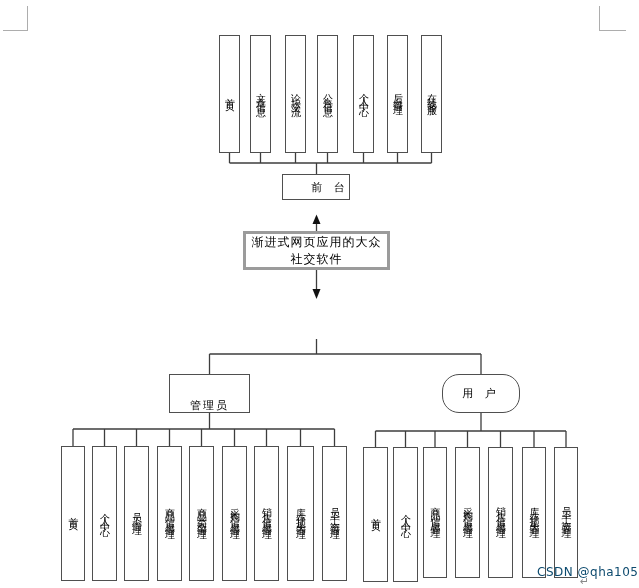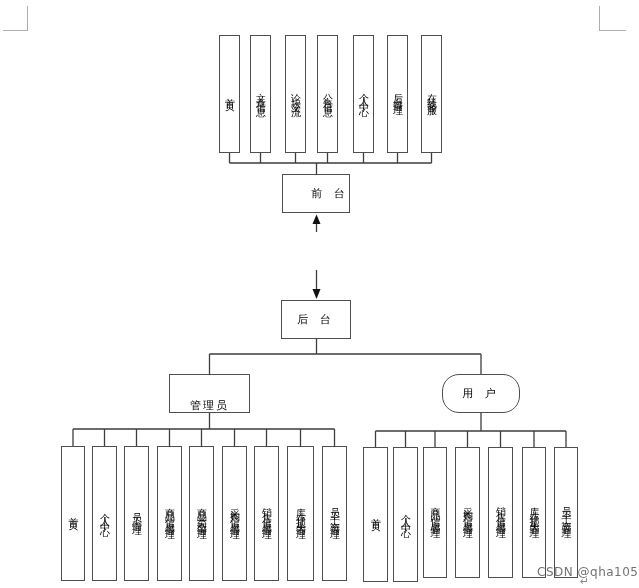--- a/index.html
+++ b/index.html
@@ -98,28 +98,29 @@
         <span>个人中心</span>
       </div>
       <div class="box vbox" style="left: 387px; top: 35px; width: 21px; height: 118px;">
         <span>后台管理</span>
       </div>
       <div class="box vbox" style="left: 421px; top: 35px; width: 21px; height: 118px;">
         <span>在线客服</span>
       </div>
     </div>
 
-  <div class="box" style="left:282px; top:174px; width:68px; height:39px;padding-left:28px;">
+  <div class="box" style="left:282px; top:174px; width:68px; height:26px;padding-left:28px;">
     <span class="flow-label">前 台</span>
   </div>
 
+  <div class="box root-box" style="left:243px; top:231px; width:147px; height:39px;">
+    <div>渐进式网页应用的大众</div>
+    <div>社交软件</div>
+  </div>
 
-  <div class="box" style="left:281px; top:300px; width:70px; height:39px;">
-    <span class="flow-label">后 台</span>
-  </div>
 
   <div class="box" style="left:169px; top:374px; width:81px; height:39px;">
     <span class="flow-label tight">管理员</span>
   </div>
 
   <div class="box" style="left:442px; top:374px; width:78px; height:39px;border-radius:17px;">
     <span class="flow-label">用 户</span>
   </div>
 
   <div id="admin-children">
@@ -168,15 +169,15 @@
         <span>销售信息管理</span>
       </div>
       <div class="box vbox" style="left: 522px; top: 447px; width: 24px; height: 131px;">
         <span>库存损失管理</span>
       </div>
       <div class="box vbox" style="left: 554px; top: 447px; width: 24px; height: 131px;">
         <span>员工工资管理</span>
       </div>
     </div>
 
-  <div class="watermark" style="color: #737373;">CSDN @qha105</div>
+  <div class="watermark" style="color: #0c4a6e;">CSDN @qha105</div>
   <div class="return-mark">↵</div>
 </div>
 
 </body></html>

